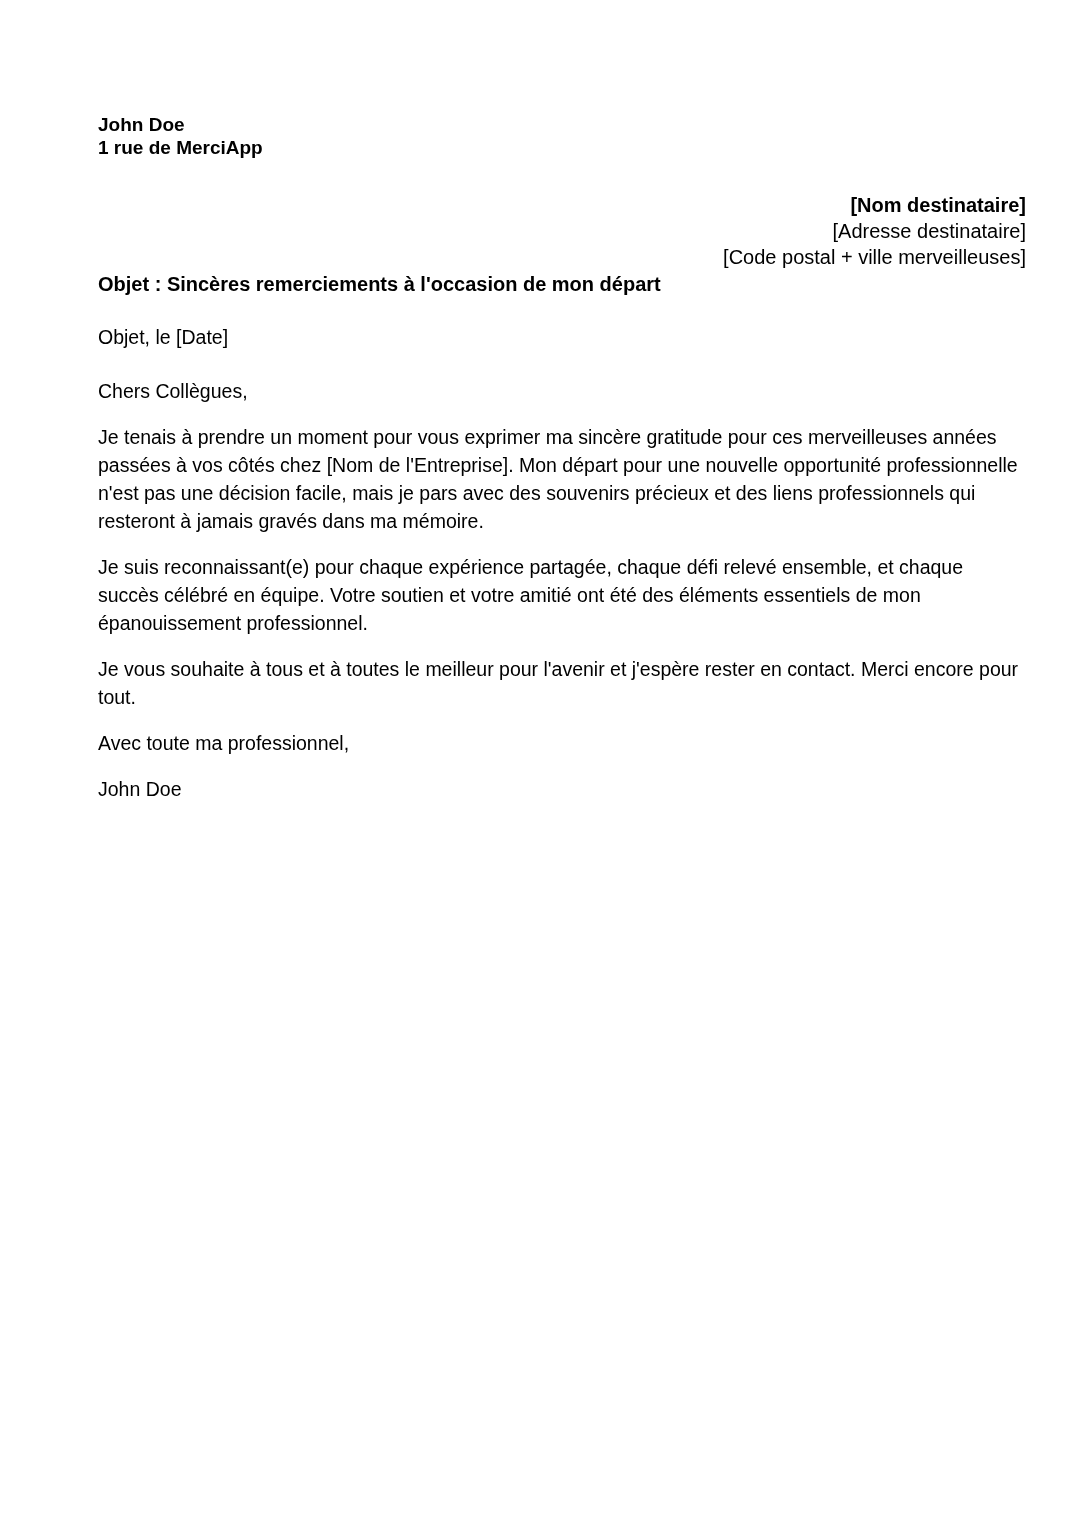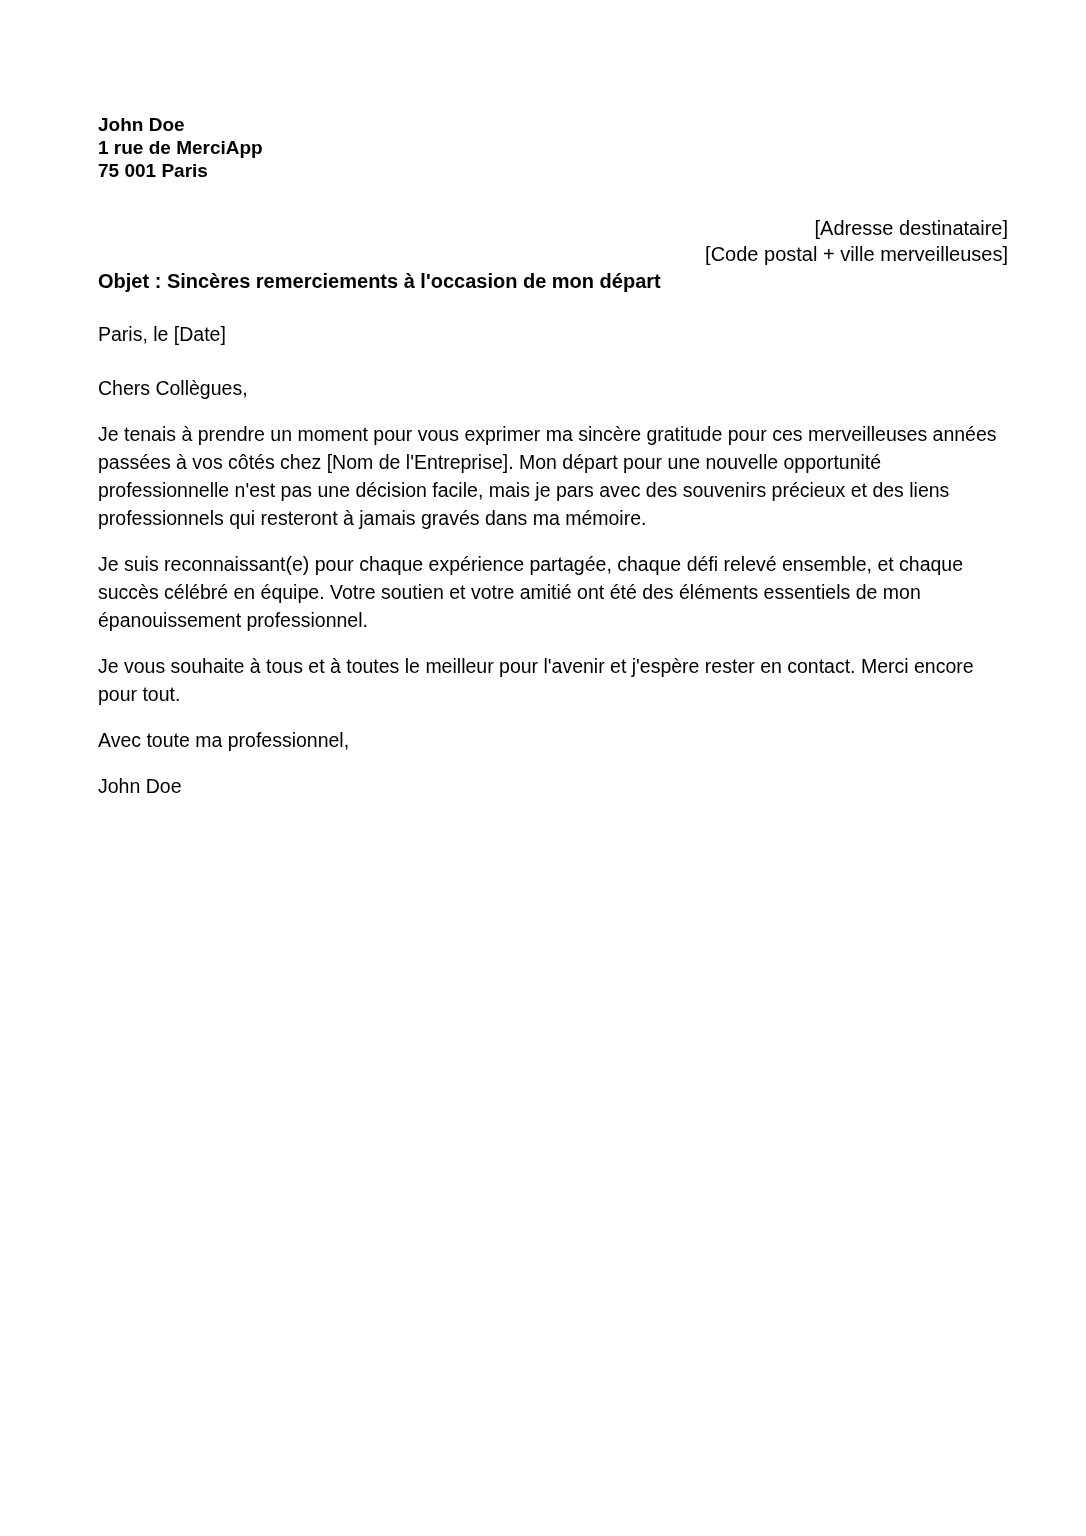--- a/index.html
+++ b/index.html
@@ -7,21 +7,21 @@
     padding: 0;
     background: #ffffff;
   }
   .page {
     position: relative;
     width: 1086px;
     height: 1536px;
     background: #ffffff;
     color: #000000;
     box-sizing: border-box;
-    padding: 113px 78px 0 98px;
+    padding: 113px 60px 0 98px;
     font-family: "Liberation Sans", sans-serif;
     overflow: hidden;
   }
   p { margin: 0; }
 
   
   .sender p {
     font-size: 19px;
     line-height: 23px;
     font-weight: bold;
@@ -71,31 +71,31 @@
   }
 </style>
 </head>
 <body>
 
 <div class="page">
 
   <div class="sender">
     <p class="name">John Doe</p>
     <p>1 rue de MerciApp</p>
-    <p>75 001 Paris</p>
   </div>
 
   <div class="recipient">
+    <p class="name">[Nom destinataire]</p>
     <p>[Adresse destinataire]</p>
     <p>[Code postal + ville merveilleuses]</p>
   </div>
 
   <p class="subject">Objet : Sincères remerciements à l'occasion de mon départ</p>
 
-  <p class="dateline">Paris, le [Date]</p>
+  <p class="dateline">Objet, le [Date]</p>
 
   <p class="body-par">Chers Collègues,</p>
 
   <p class="body-par">Je tenais à prendre un moment pour vous exprimer ma sincère gratitude pour ces merveilleuses années passées à vos côtés chez [Nom de l'Entreprise]. Mon départ pour une nouvelle opportunité professionnelle n'est pas une décision facile, mais je pars avec des souvenirs précieux et des liens professionnels qui resteront à jamais gravés dans ma mémoire.</p>
 
   <p class="body-par">Je suis reconnaissant(e) pour chaque expérience partagée, chaque défi relevé ensemble, et chaque succès célébré en équipe. Votre soutien et votre amitié ont été des éléments essentiels de mon épanouissement professionnel.</p>
 
   <p class="body-par">Je vous souhaite à tous et à toutes le meilleur pour l'avenir et j'espère rester en contact. Merci encore pour tout.</p>
 
   <p class="body-par">Avec toute ma professionnel,</p>

